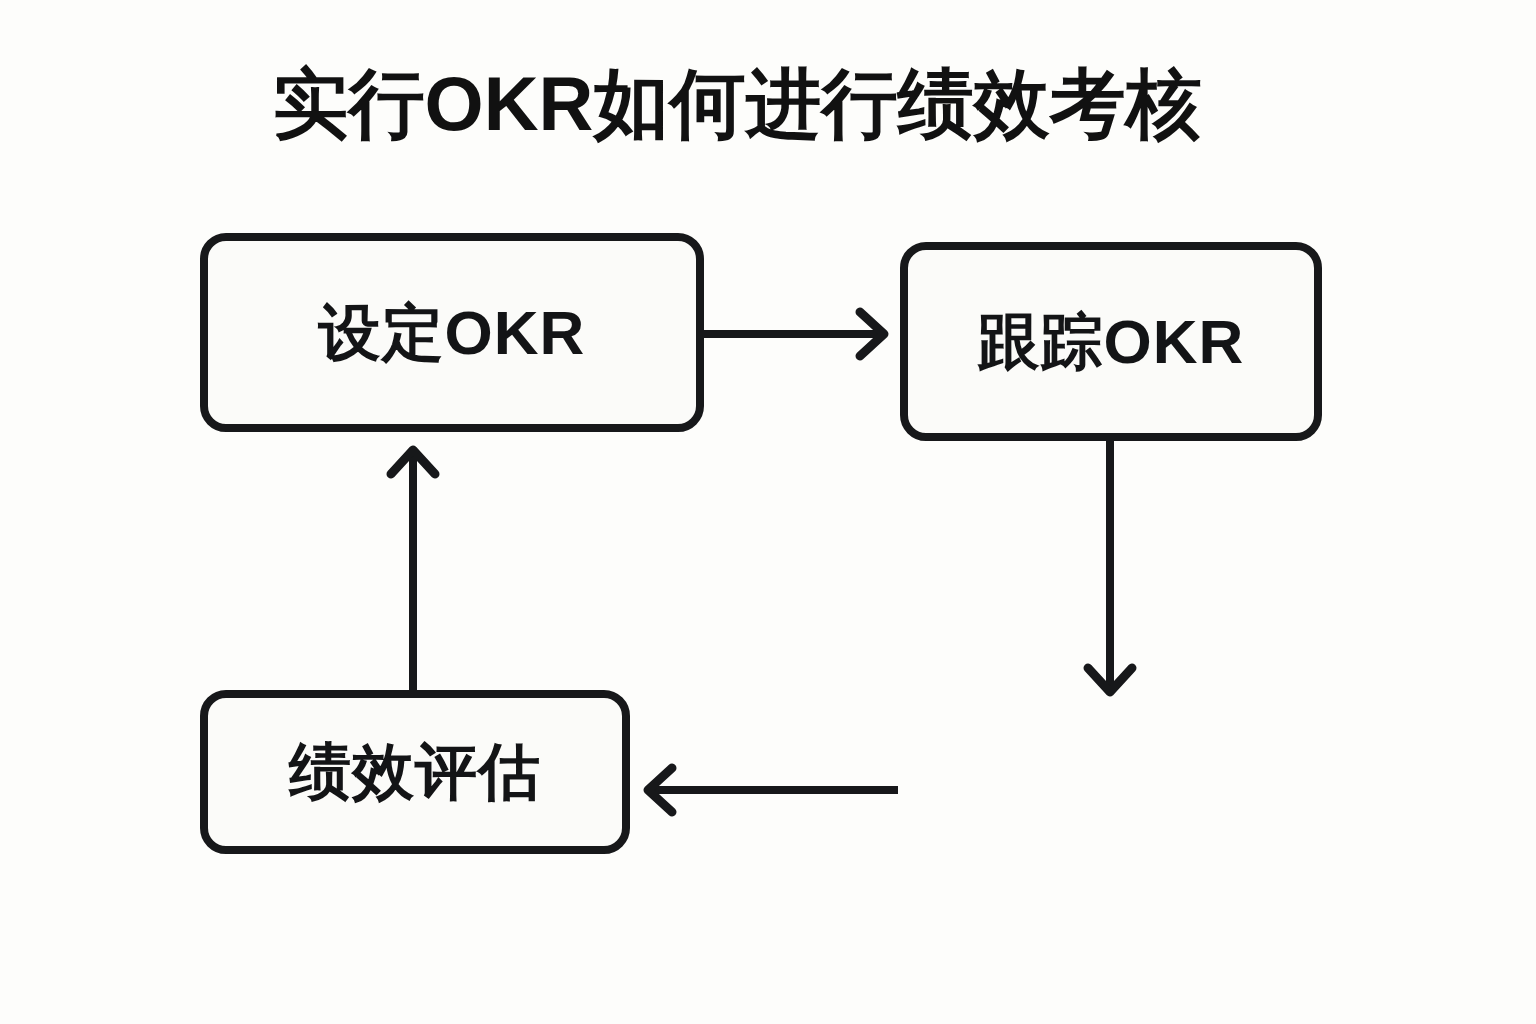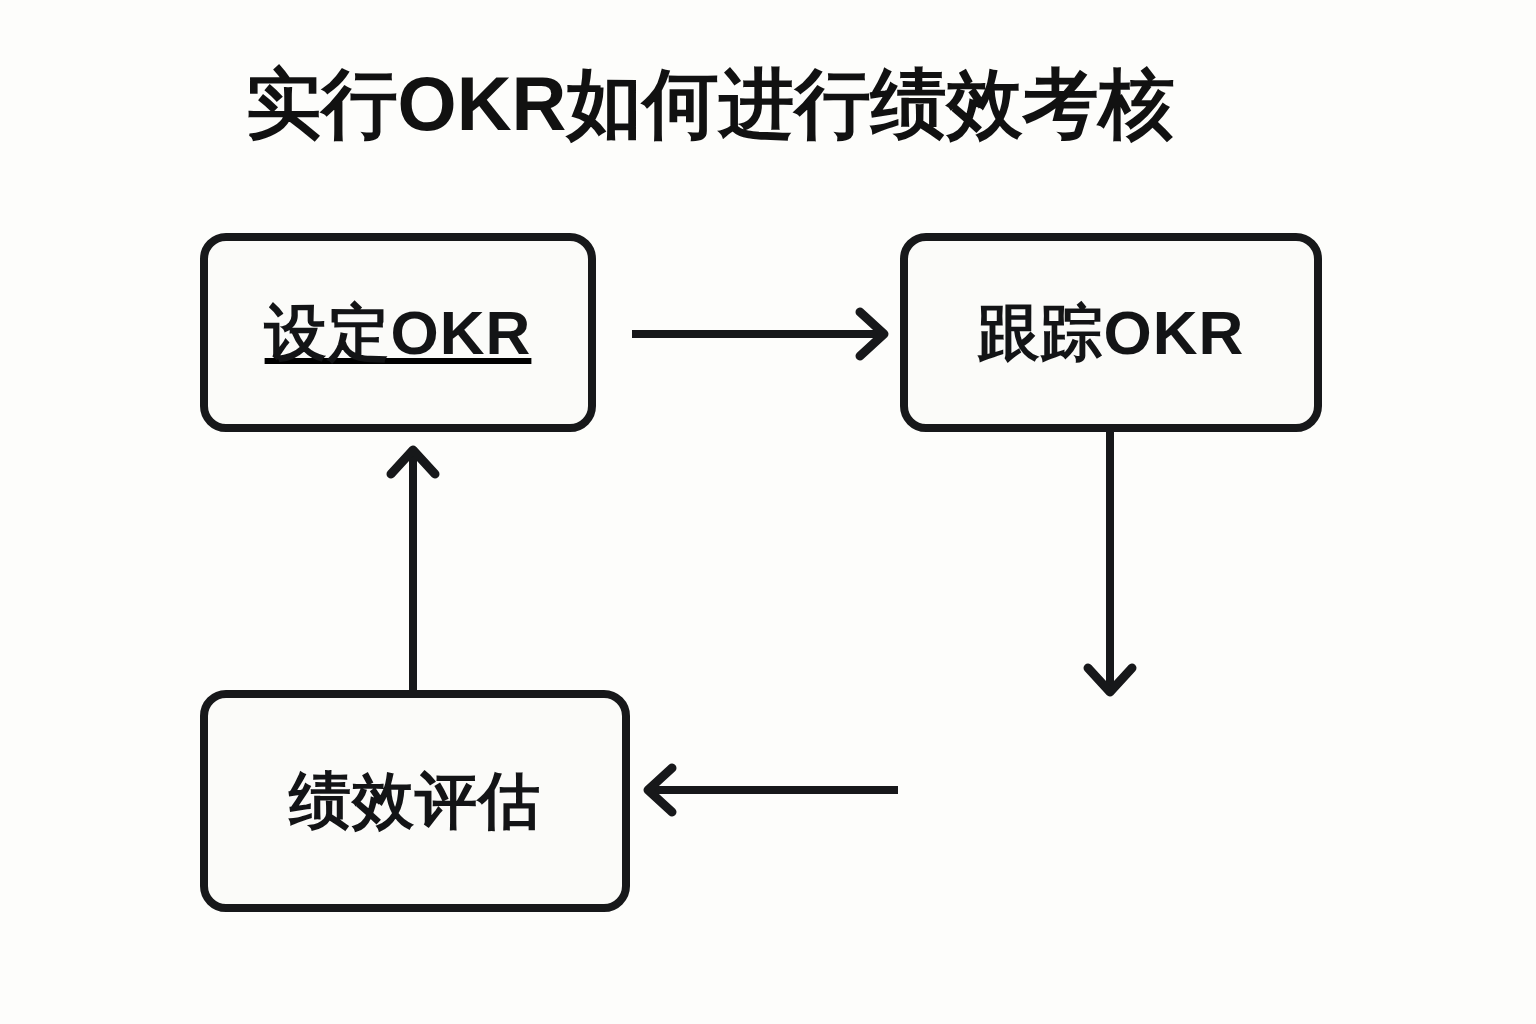--- a/index.html
+++ b/index.html
@@ -25,20 +25,21 @@
     left: 0;
     top: 56px;
     width: 1420px;
     text-align: center;
     font-size: 76px;
     line-height: 96px;
     font-weight: 700;
     letter-spacing: 0px;
     color: #111111;
     white-space: nowrap;
+    padding-left: 27px;
     -webkit-font-smoothing: antialiased;
   }
   
   .node {
     position: absolute;
     box-sizing: border-box;
     border: 8px solid #17181a;
     border-radius: 26px;
     background: #fbfbf9;
     display: flex;
@@ -46,23 +47,23 @@
     justify-content: center;
   }
   .node-label {
     font-size: 62px;
     line-height: 70px;
     font-weight: 700;
     color: #131416;
     white-space: nowrap;
     letter-spacing: 1px;
   }
-  #node-set-okr    { left: 200px; top: 233px; width: 396px; height: 199px; text-decoration: underline; }
-  #node-track-okr  { left: 900px; top: 233px; width: 422px; height: 199px; }
-  #node-perf-eval  { left: 200px; top: 690px; width: 430px; height: 222px; }
+  #node-set-okr    { left: 200px; top: 233px; width: 504px; height: 199px; }
+  #node-track-okr  { left: 900px; top: 242px; width: 422px; height: 199px; }
+  #node-perf-eval  { left: 200px; top: 690px; width: 430px; height: 164px; }
   #node-self-eval  { left: 900px; top: 690px; width: 422px; height: 198px; }
 
   
   #arrow-layer {
     position: absolute;
     left: 0;
     top: 0;
     width: 1536px;
     height: 1024px;
     pointer-events: none;

